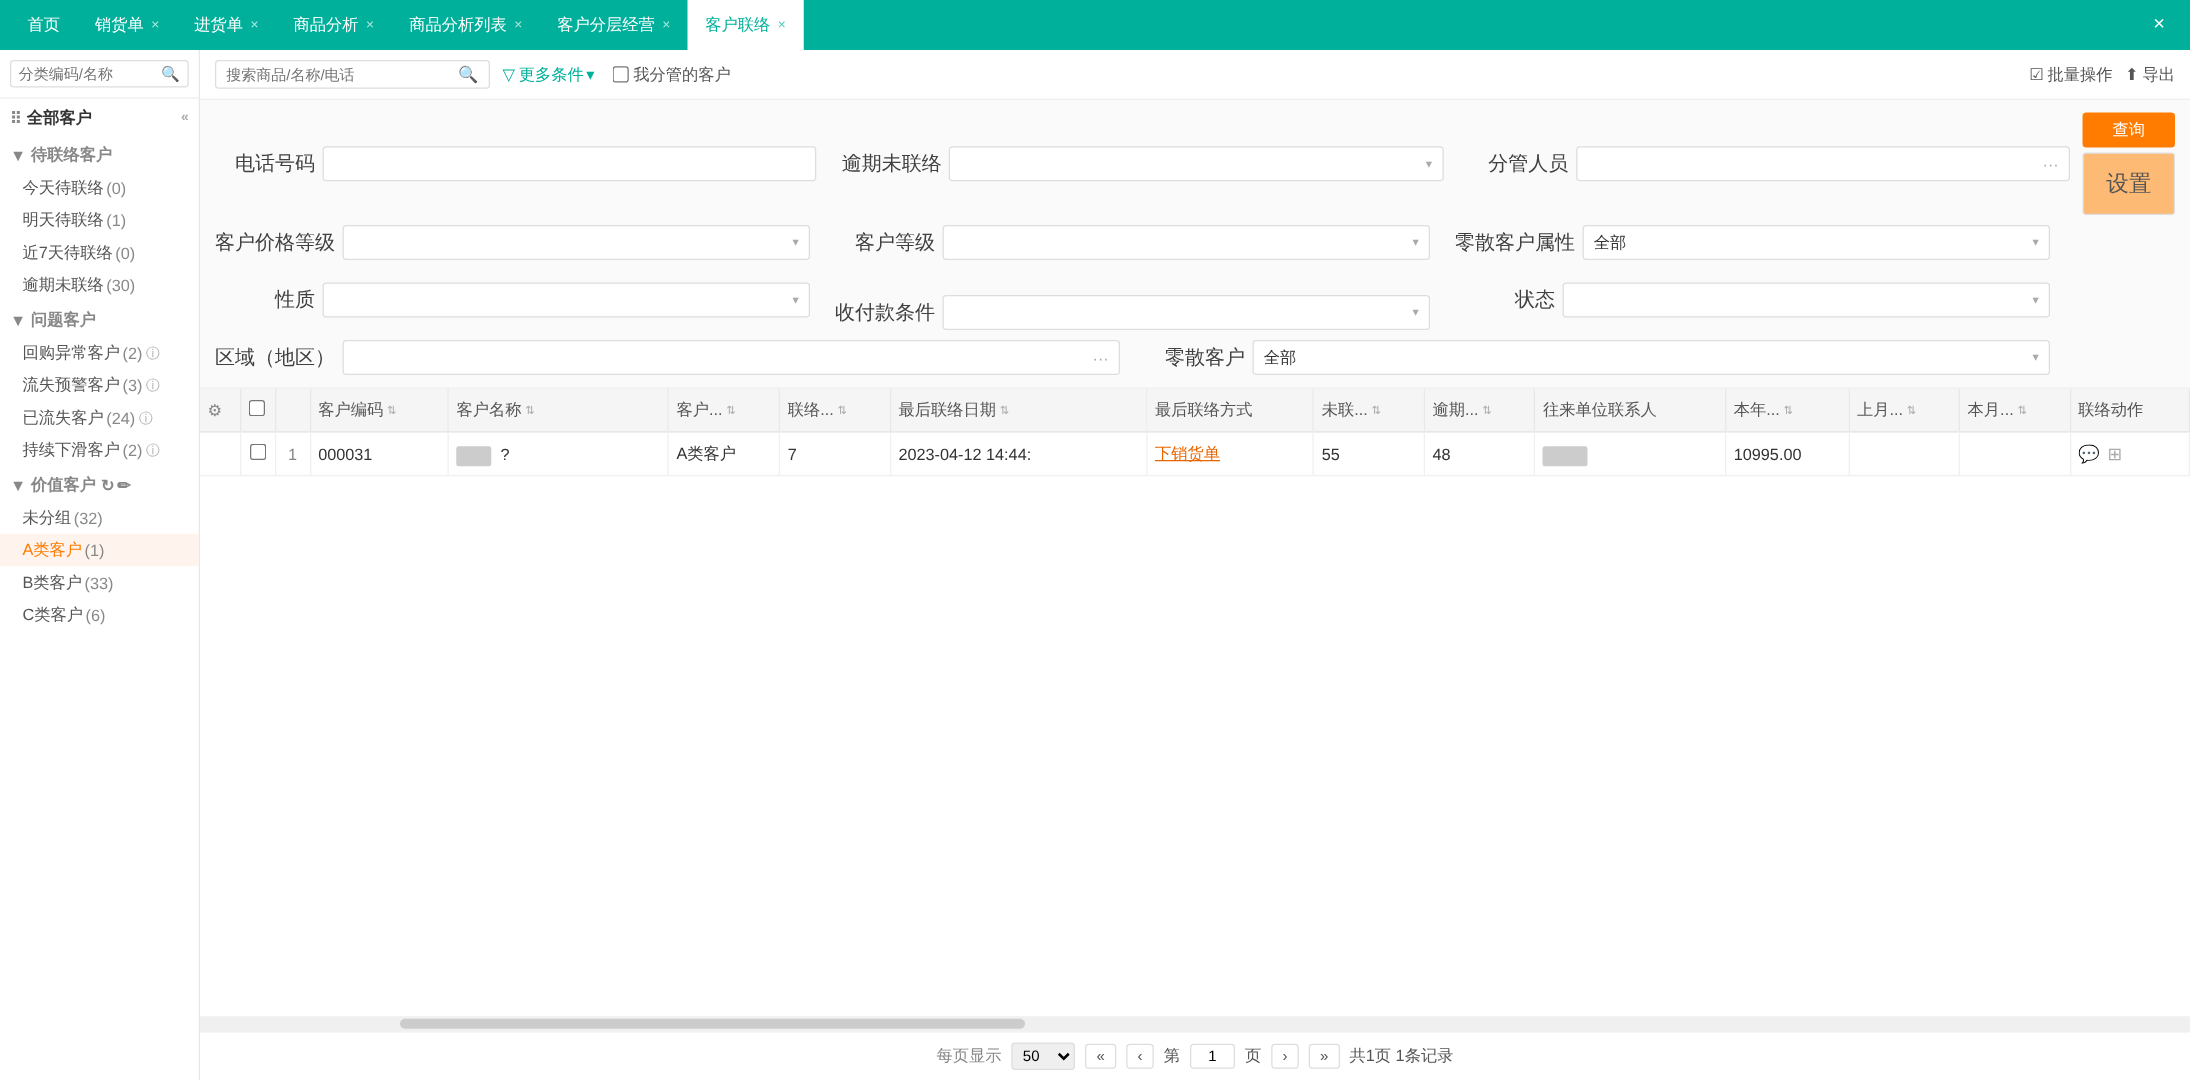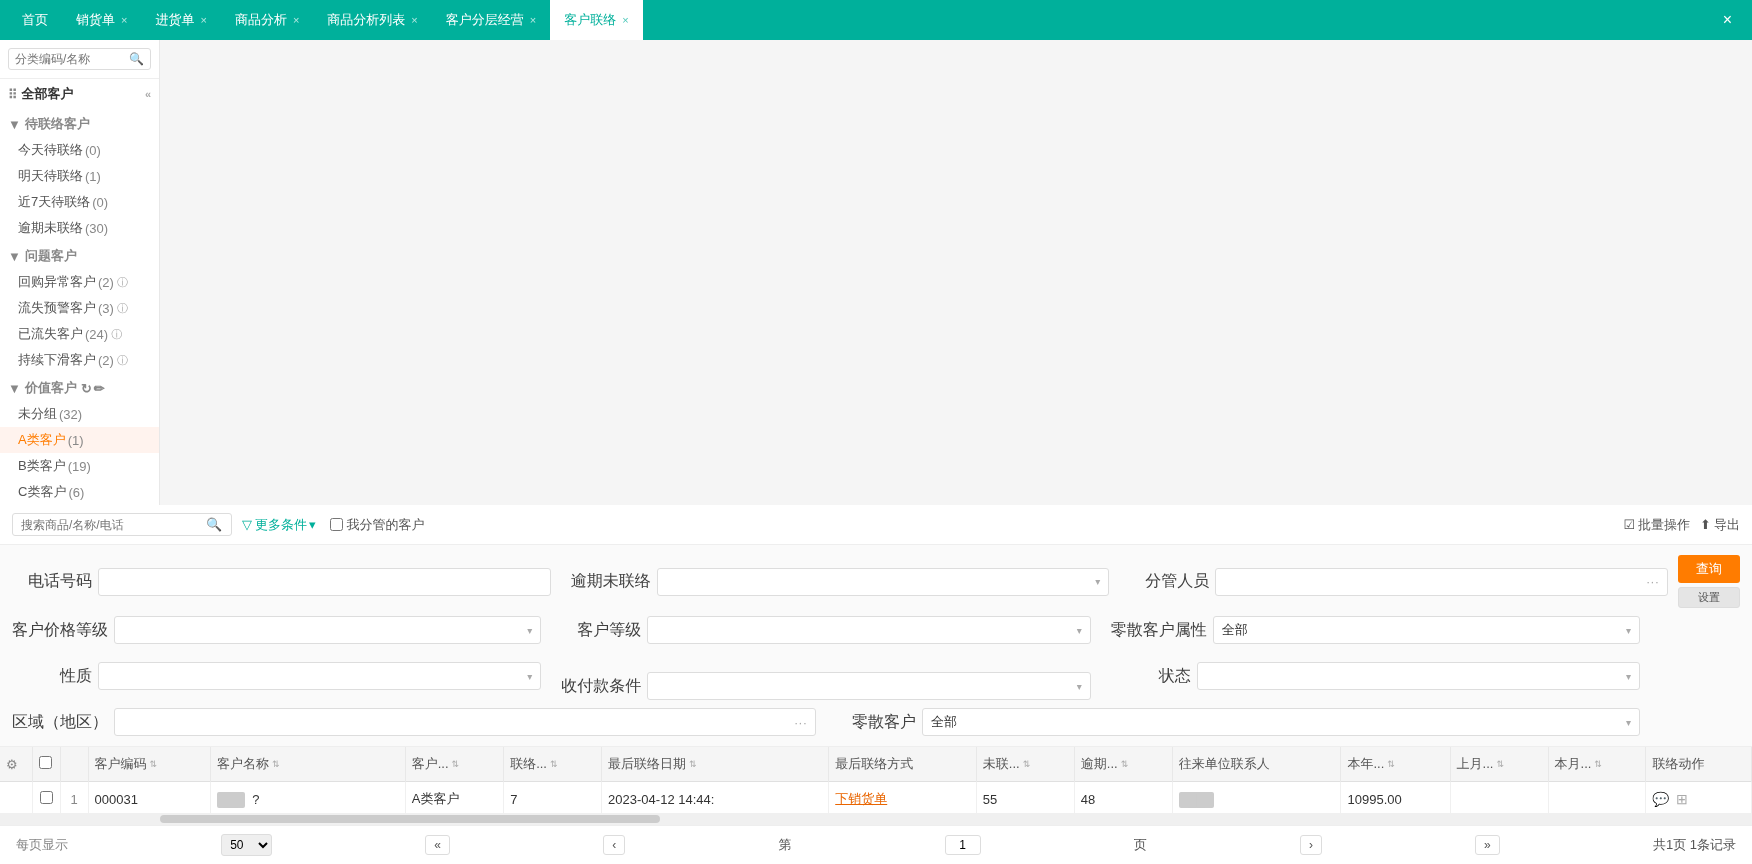--- a/index.html
+++ b/index.html
@@ -25,21 +25,20 @@
       white-space: nowrap;
     }
     .top-nav .nav-item.active { background: #fff; color: #00b09b; }
     .top-nav .nav-item .close-x { margin-left: 6px; font-size: 11px; cursor: pointer; opacity: 0.7; }
     .close-window { margin-left: auto; cursor: pointer; color: white; font-size: 16px; padding: 0 12px; }
 
     
     .main-layout {
       display: flex;
       height: 824px;
-      flex-direction: column;
     }
 
     
     .sidebar {
       width: 160px;
       min-width: 160px;
       background: #fff;
       border-right: 1px solid #e8e8e8;
       display: flex;
       flex-direction: column;
@@ -213,27 +212,27 @@
     .btn-query {
       background: #ff7c00;
       color: white;
       border: none;
       border-radius: 3px;
       padding: 5px 18px;
       cursor: pointer;
       font-size: 13px;
     }
     .btn-setting {
-      background: #e5e5e5;
+      background: #fdba74;
       color: #555;
       border: 1px solid #ddd;
       border-radius: 3px;
-      padding: 2px 18px;
-      cursor: pointer;
-      font-size: 11px;
+      padding: 12px 18px;
+      cursor: pointer;
+      font-size: 18px;
     }
 
     
     .table-wrapper {
       flex: 1;
       overflow: auto;
       padding: 0;
     }
     table {
       width: 100%;
@@ -267,21 +266,21 @@
     .action-icon { color: #aaa; cursor: pointer; font-size: 14px; }
     .gear-icon { color: #888; cursor: pointer; }
 
     
     .pagination {
       display: flex;
       align-items: center;
       padding: 8px 16px;
       border-top: 1px solid #eee;
       background: #fff;
-      justify-content: space-between;
+      justify-content: center;
       gap: 8px;
       font-size: 12px;
       color: #555;
     }
     .pagination .page-size-label { color: #888; }
     .pagination select {
       border: 1px solid #ddd;
       border-radius: 3px;
       padding: 2px 4px;
       font-size: 12px;
@@ -425,21 +424,21 @@
     <div class="sidebar-sub-item">
       <span>未分组</span>
       <span class="count-badge">(32)</span>
     </div>
     <div class="sidebar-sub-item active">
       <span>A类客户</span>
       <span class="count-badge">(1)</span>
     </div>
     <div class="sidebar-sub-item">
       <span>B类客户</span>
-      <span class="count-badge">(19)</span>
+      <span class="count-badge">(33)</span>
     </div>
     <div class="sidebar-sub-item">
       <span>C类客户</span>
       <span class="count-badge">(6)</span>
     </div>
   </div>
 
   <div class="content-area">
 
     <div class="filter-bar">

